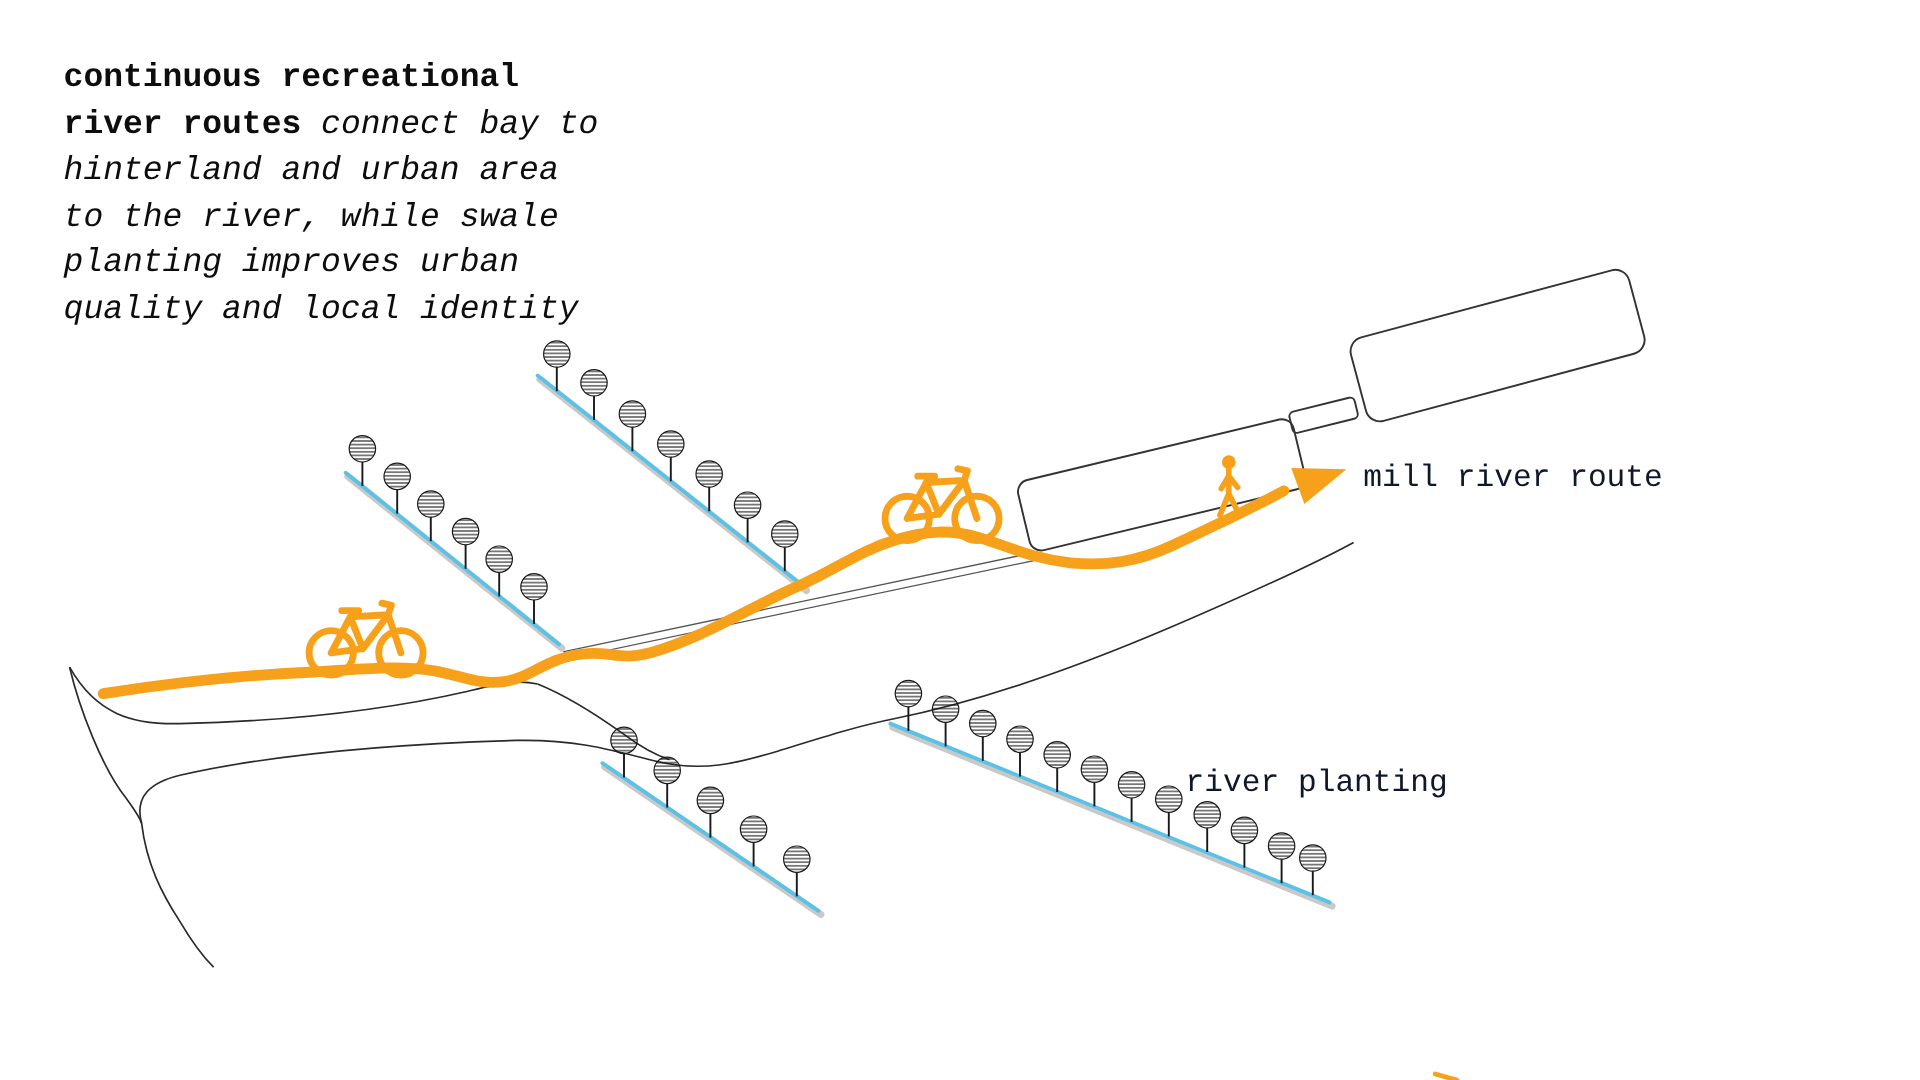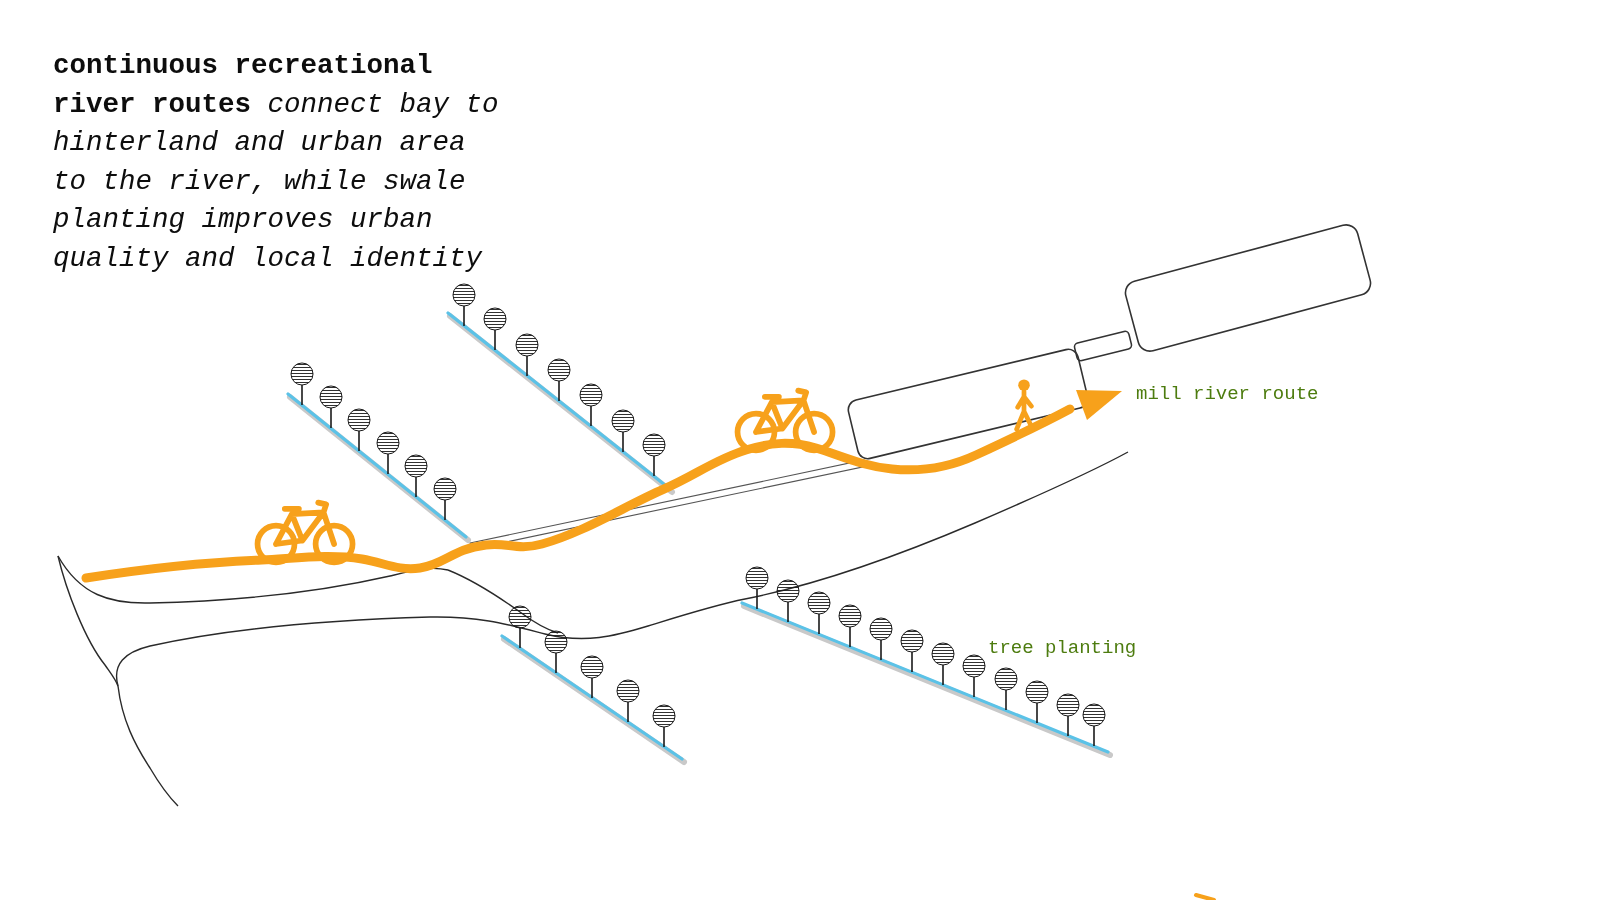--- a/index.html
+++ b/index.html
@@ -4,21 +4,21 @@
 <style>
   html,body{margin:0;padding:0;background:#fff;}
   .canvas{
     position:relative;width:1600px;height:900px;background:#ffffff;overflow:hidden;
     font-family:Liberation Mono, monospace;color:#111;
   }
   .canvas svg{position:absolute;left:0;top:0;}
   .heading{position:absolute;left:53px;top:47px;width:450px;font-size:27.5px;line-height:38.5px;color:#0d0d0d;}
   .heading .bold{font-weight:bold;}
   .heading .italic{font-style:italic;}
-  .diagram-label{position:absolute;font-size:19px;color:#4d7c0f;white-space:nowrap;}
+  .diagram-label{position:absolute;font-size:26px;color:#0f172a;white-space:nowrap;}
   .label-route{left:1136px;top:383px;}
   .label-trees{left:988px;top:637px;}
 
   .route-line{fill:none;stroke:var(--color-orange,#F7A11B);stroke-width:9;stroke-linecap:round;stroke-linejoin:round;}
   .orange-fill{fill:var(--color-orange,#F7A11B);stroke:none;}
   .bike-stroke{fill:none;stroke:var(--color-orange,#F7A11B);stroke-width:6.5;stroke-linecap:round;stroke-linejoin:round;}
   .walker-stroke{fill:none;stroke:var(--color-orange,#F7A11B);stroke-width:4.5;stroke-linecap:round;}
   .swale-gray{stroke:var(--color-swale_gray,#C9C9C9);stroke-width:6;stroke-linecap:round;fill:none;}
   .swale-blue{stroke:var(--color-swale_blue,#5BC2E7);stroke-width:3.2;stroke-linecap:round;fill:none;}
   .outline{fill:none;stroke:#2a2a2a;stroke-width:1.4;}
@@ -136,15 +136,15 @@
 
     <line class="orange-tick" x1="1196" y1="895" x2="1214" y2="900"></line>
   </svg>
 
   <div class="heading">
     <span class="bold">continuous recreational river routes</span>
     <span class="italic">connect bay to hinterland and urban area to the river, while swale planting improves urban quality and local identity</span>
   </div>
 
   <div class="diagram-label label-route">mill river route</div>
-  <div class="diagram-label label-trees">tree planting</div>
+  <div class="diagram-label label-trees">river planting</div>
 
 </div>
 
 </body></html>

